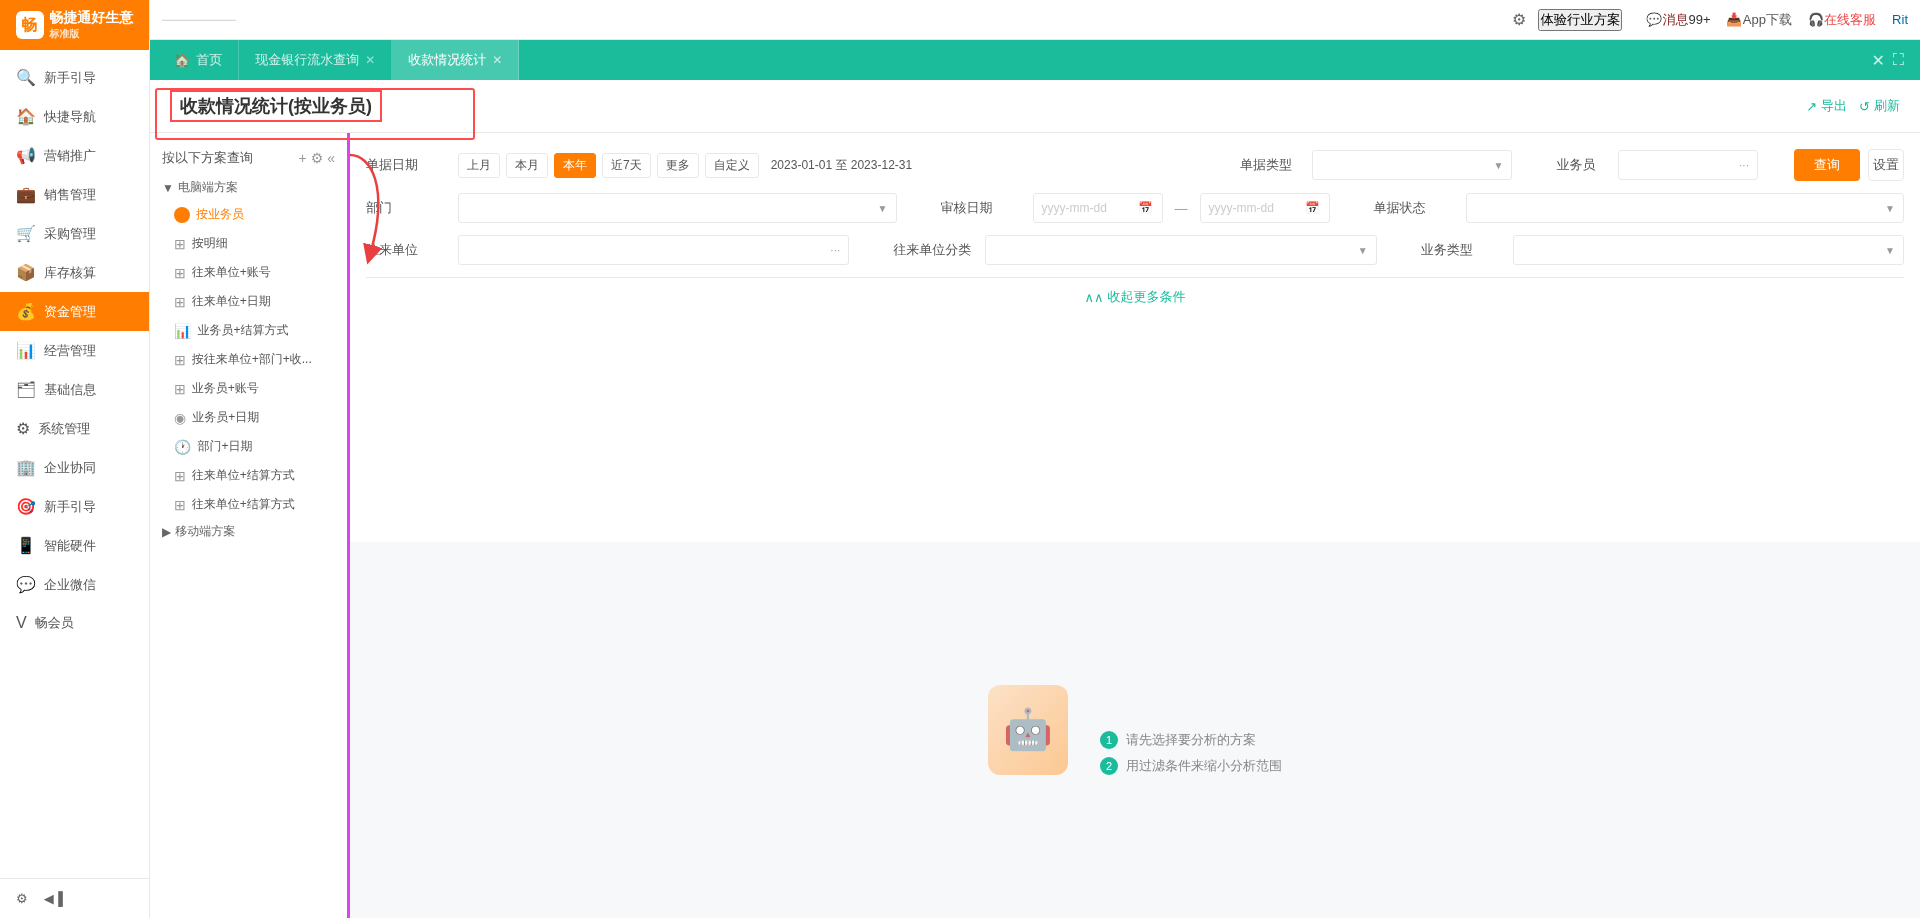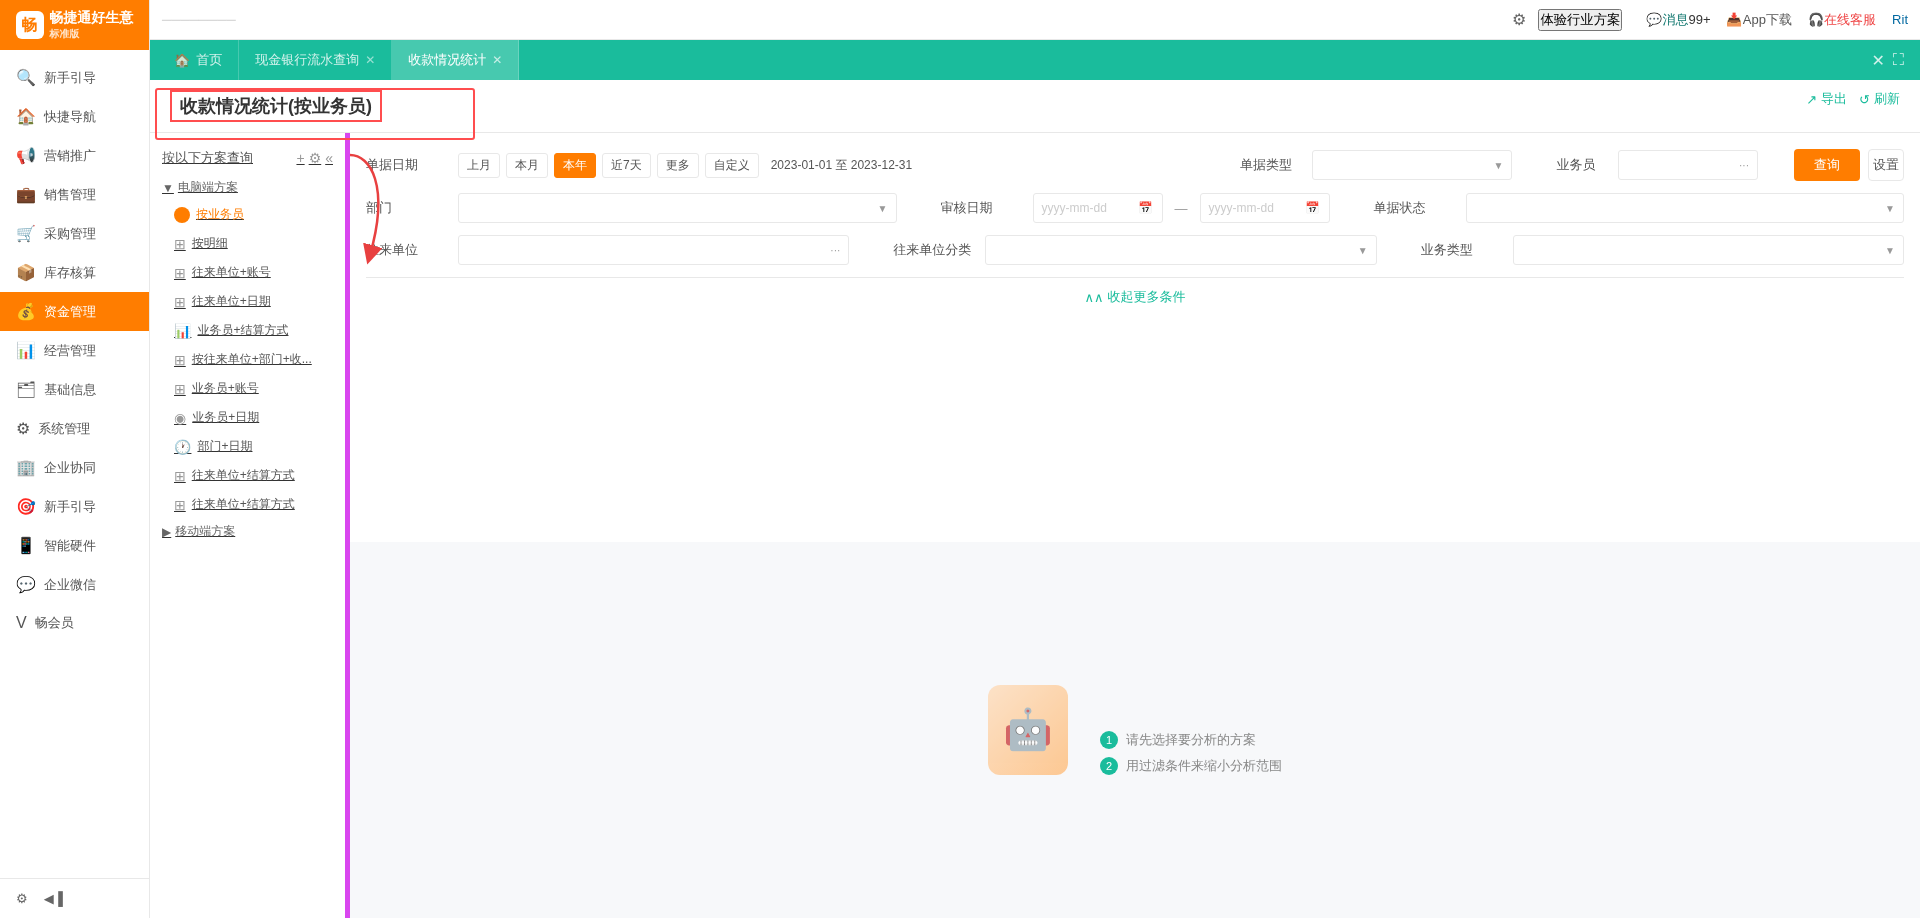--- a/index.html
+++ b/index.html
@@ -132,21 +132,21 @@
       overflow: hidden;
       display: flex;
       flex-direction: column;
     }
 
     
     .page-header {
       background: #fff;
       padding: 10px 20px;
       display: flex;
-      align-items: flex-start;
+      align-items: center;
       justify-content: space-between;
       border-bottom: 1px solid #e8e8e8;
     }
     .page-title-box {
       display: flex;
       align-items: center;
       gap: 8px;
     }
     .page-title {
       font-size: 18px;
@@ -173,24 +173,23 @@
 
     
     .content-body {
       display: flex;
       flex: 1;
       overflow: hidden;
     }
     .scheme-panel {
       width: 200px;
       background: #fff;
-      border-right: 5px solid #d946ef;
+      border-right: 3px solid #d946ef;
       overflow-y: auto;
       padding: 8px 0;
-      text-decoration: underline;
     }
     .scheme-header {
       display: flex;
       align-items: center;
       padding: 8px 12px;
       font-size: 13px;
       color: #555;
       gap: 8px;
     }
     .scheme-header .actions {
@@ -490,21 +489,21 @@
 
 <div class="top-bar">
   <div class="top-bar-title">
     <span style="color:#ccc;">────────</span>
   </div>
   <span class="gear-icon">⚙</span>
   <div style="width:12px;"></div>
   <button class="trial-btn">体验行业方案</button>
   <div style="width:24px;"></div>
   <span>💬</span>
-  <span style="font-size:13px; color:#0f766e;">消息</span>
+  <span style="font-size:13px; color:#7f1d1d;">消息</span>
   <span class="badge">99+</span>
   <div style="width:16px;"></div>
   <span>📥</span>
   <span style="color:#555;cursor:pointer;">App下载</span>
   <div style="width:16px;"></div>
   <span>🎧</span>
   <span style="color:#ef4444;cursor:pointer;">在线客服</span>
   <div style="width:16px;"></div>
   <span style="font-size:13px; color:#0369a1;">Rit</span>
 </div>

